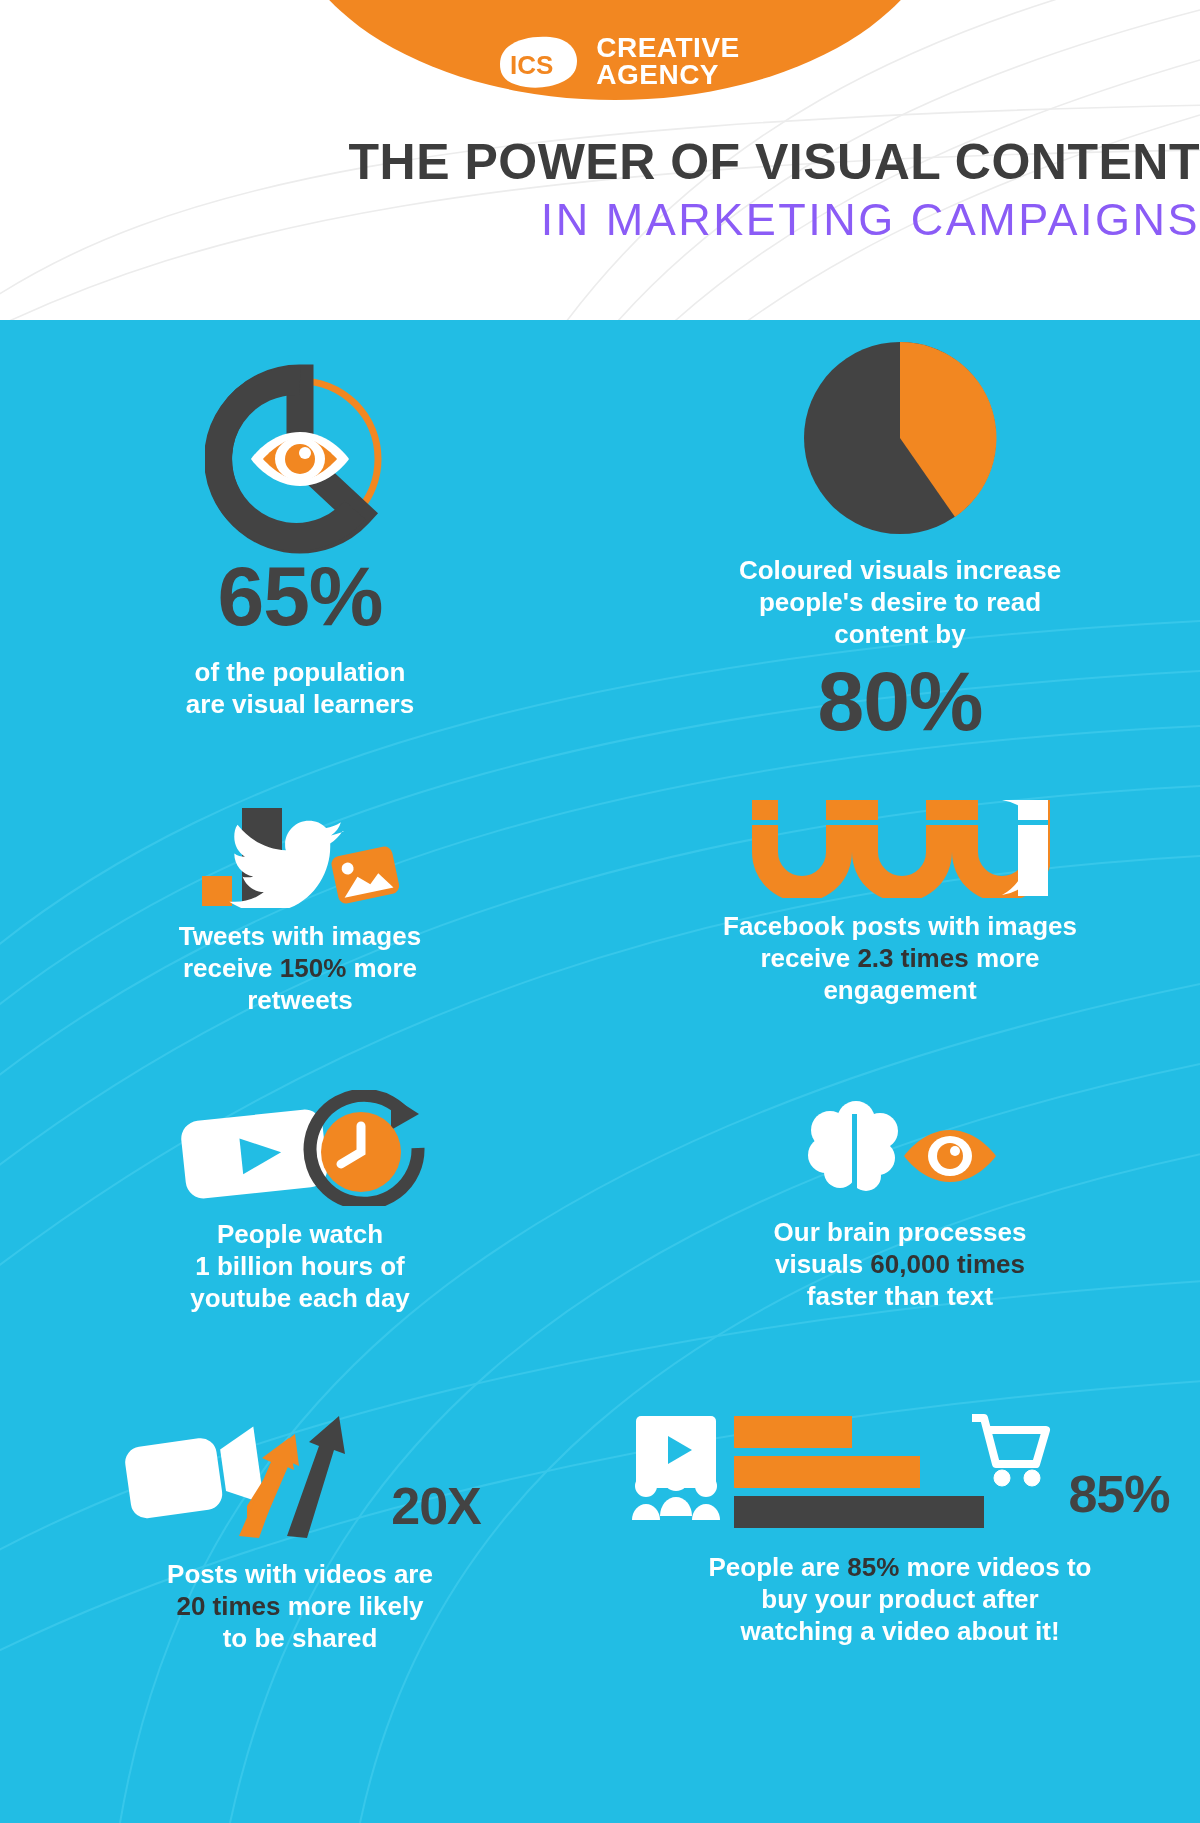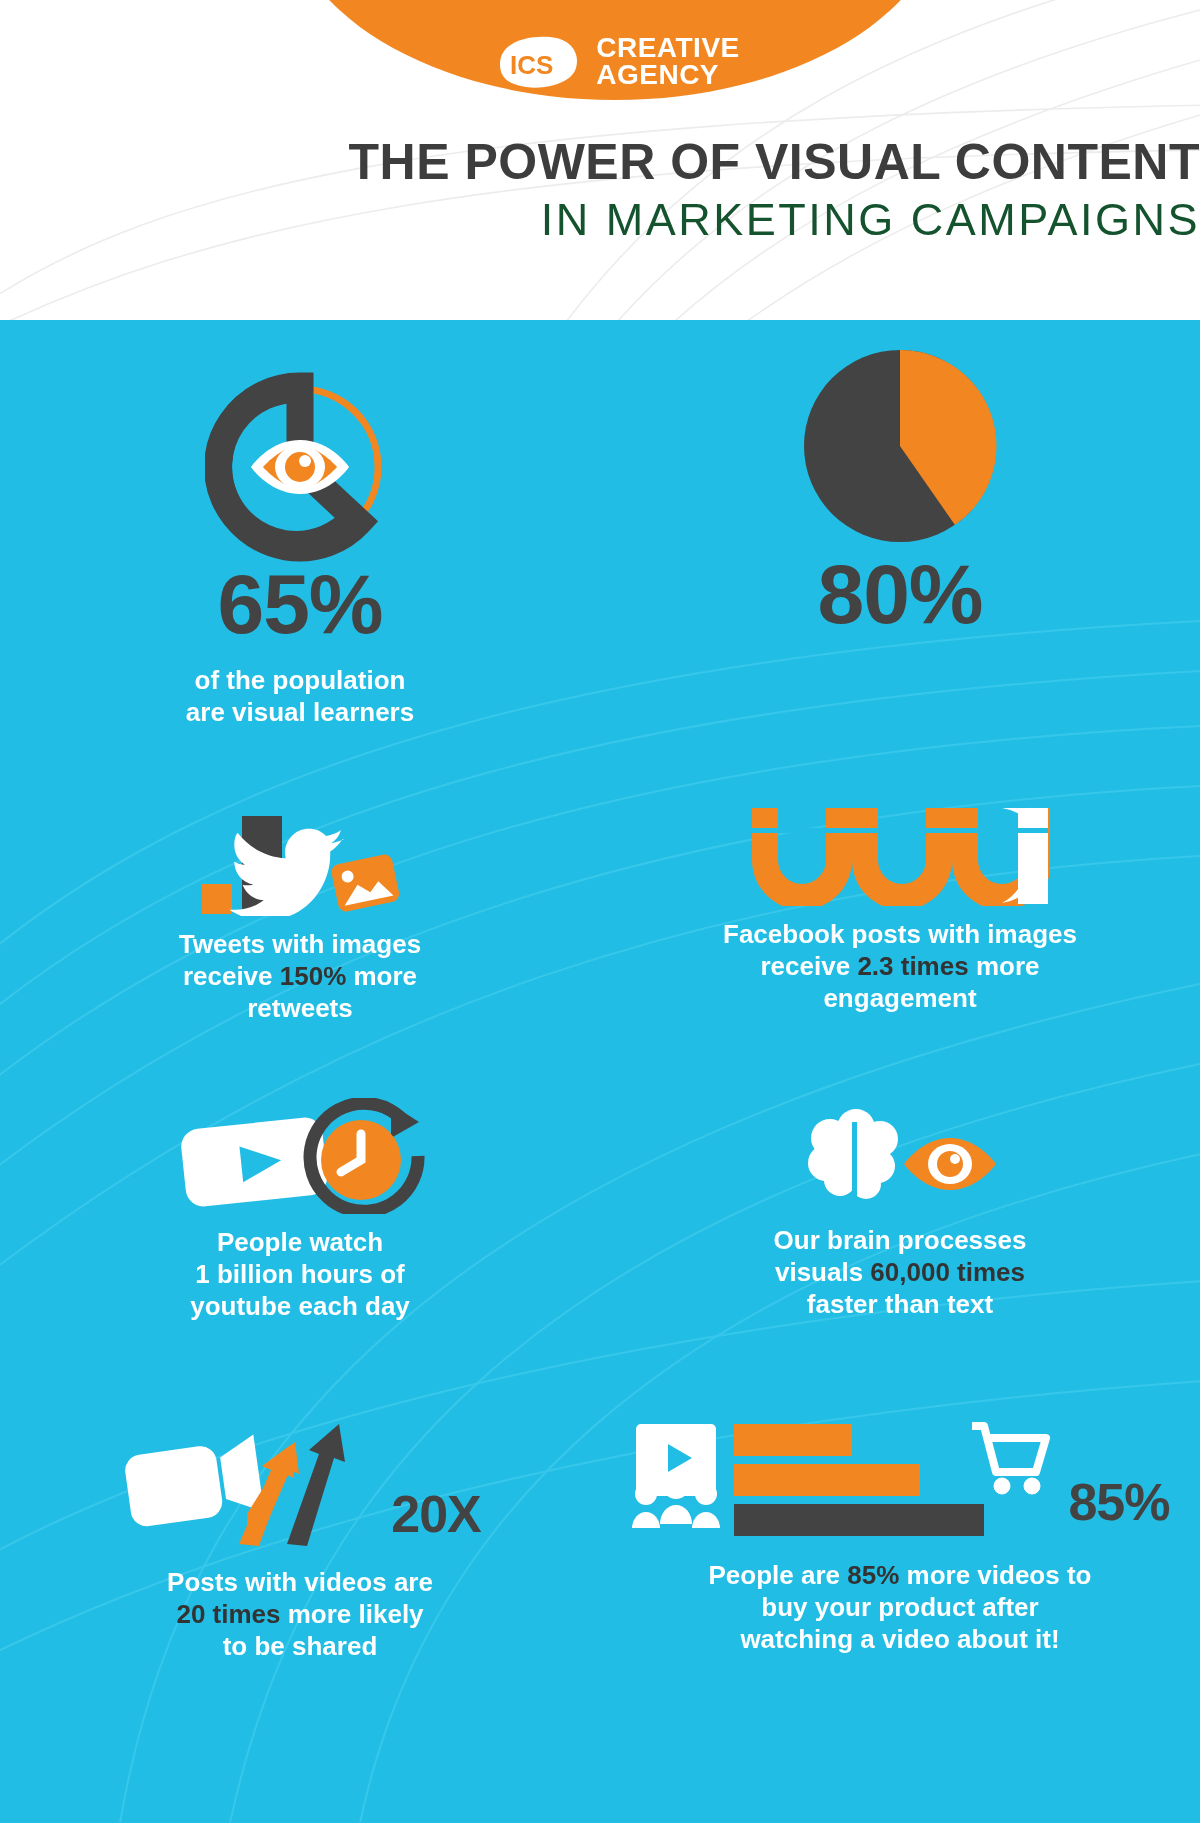--- a/index.html
+++ b/index.html
@@ -79,21 +79,21 @@
     font-size: 50px;
     font-weight: bold;
     color: #3d3d3d;
     letter-spacing: 0.5px;
     line-height: 1.08;
     font-family: "Liberation Sans", sans-serif;
   }
   .title-sub {
     font-size: 45px;
     font-weight: normal;
-    color: #14532d;
+    color: #8b5cf6;
     letter-spacing: 2.5px;
     line-height: 1.18;
     margin-top: 4px;
     font-family: "Liberation Sans", sans-serif;
   }
 
   
   .body-area {
     position: relative;
     width: 1200px;
@@ -109,21 +109,21 @@
     display: grid;
     grid-template-columns: 1fr 1fr;
     grid-template-rows: 460px 290px 320px 380px;
     width: 1200px;
   }
   .cell {
     position: relative;
     display: flex;
     flex-direction: column;
     align-items: center;
-    padding: 8px 26px;
+    padding: 0 26px;
   }
 
   .caption {
     color: #ffffff;
     font-weight: bold;
     font-size: 26px;
     line-height: 1.24;
     text-align: center;
     font-family: "Liberation Sans", sans-serif;
   }
@@ -262,20 +262,25 @@
           <div>are visual learners</div>
         </div>
       </div>
 
       <div class="cell">
         <div class="pie-wrap">
           <svg viewBox="0 0 196 196" width="196" height="196">
             <circle cx="98" cy="98" r="96" fill="#434343"></circle>
             <path d="M98,98 L98,2 A96,96 0 0,1 153,177 Z" fill="#f28721"></path>
           </svg>
+        </div>
+        <div class="caption cap-gap">
+          <div>Coloured visuals increase</div>
+          <div>people's desire to read</div>
+          <div>content by</div>
         </div>
         <div class="bignum" style="margin-top:8px;">80%</div>
       </div>
 
       <div class="cell">
         <div class="tw-icon">
           <svg viewBox="0 0 240 120" width="240" height="120">
             <rect x="22" y="88" width="30" height="30" fill="#f28721"></rect>
             <rect x="62" y="20" width="40" height="98" fill="#434343"></rect>
             <path d="M188,26 c-5,2 -10,4 -16,5 c6,-4 10,-9 12,-16 c-6,4 -12,6 -18,7

